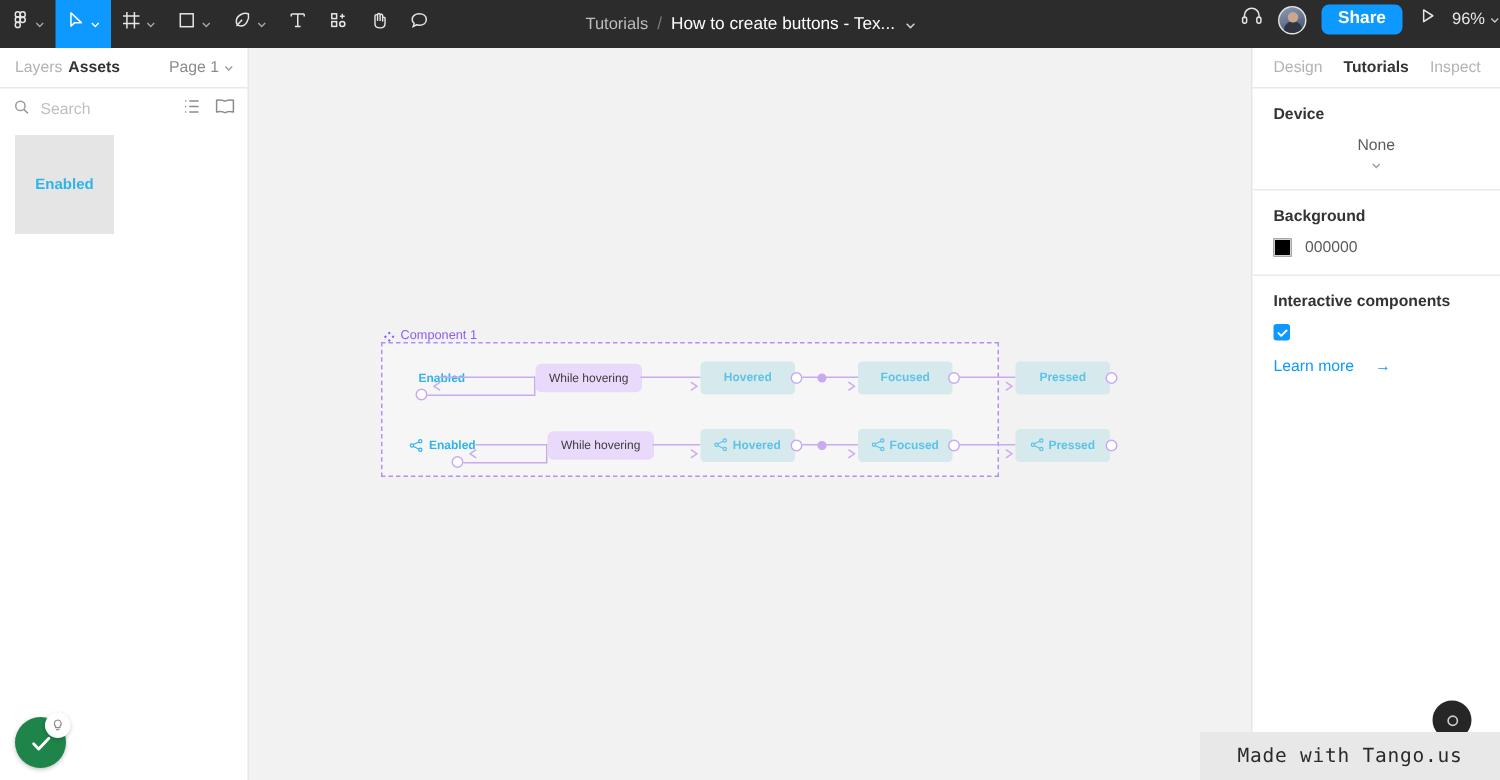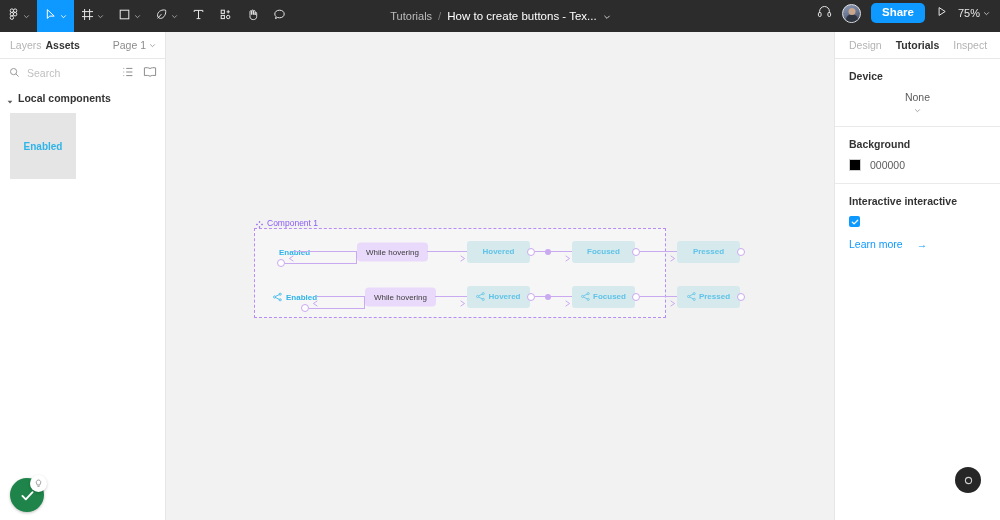--- a/index.html
+++ b/index.html
@@ -32,21 +32,21 @@
     position: absolute; left: 0; right: 0; top: 0; height: 32px;
     display: flex; align-items: center; justify-content: center;
     gap: 6px; pointer-events: none;
   }
   .crumb-muted { color: #bdbdbd; font-size: 11px; pointer-events: auto; cursor: pointer; }
   .crumb-sep { color: #7a7a7a; font-size: 11.5px; }
   .crumb-title { color: #ffffff; font-size: 11.5px; pointer-events: auto; cursor: pointer; }
 
   .tb-right {
     position: absolute; right: 0; top: 0; height: 26px;
-    display: flex; align-items: center; gap: 10px; padding-right: 10px;
+    display: flex; align-items: center; gap: 10px; 
   }
   .avatar {
     width: 19px; height: 19px; border-radius: 50%;
     background: linear-gradient(160deg,#8d9ab5 0%,#6d7a96 45%,#3c4558 100%);
     border: 1.5px solid #e3e3e3; overflow: hidden; position: relative; cursor: pointer;
   }
   .avatar::after {
     content: ""; position: absolute; left: 50%; top: 55%;
     width: 12px; height: 12px; border-radius: 50% 50% 40% 40%;
     background: #2e3440; transform: translate(-50%,0);
@@ -375,21 +375,21 @@
         </svg>
       </span>
       <span class="avatar"></span>
       <span class="share-btn">Share</span>
       <span>
         <svg width="13" height="13" viewBox="0 0 13 13">
             <path d="M4.1 2.6 L10.2 6.5 L4.1 10.4 Z" fill="none" stroke="#e6e6e6" stroke-width="1" stroke-linejoin="round"></path>
           </svg>
       </span>
       <span class="zoom-wrap">
-        <span class="zoom-lbl">75%</span>
+        <span class="zoom-lbl">96%</span>
         <span class="chev">
           <svg width="7" height="7" viewBox="0 0 7 7">
               <path d="M1.2 2.4L3.5 4.7L5.8 2.4" stroke="#c8c8c8" stroke-width="0.9" fill="none"></path>
             </svg>
         </span>
       </span>
     </div>
   </div>
 
   <div class="sidebar">
@@ -431,28 +431,20 @@
           <svg width="14" height="12" viewBox="0 0 14 12">
             <g fill="none" stroke="#8c8c8c" stroke-width="1">
               <path d="M7 2.6 C5.8 1.6 3.4 1.5 1.4 1.9 V9.6 C3.4 9.2 5.8 9.3 7 10.3"></path>
               <path d="M7 2.6 C8.2 1.6 10.6 1.5 12.6 1.9 V9.6 C10.6 9.2 8.2 9.3 7 10.3"></path>
             </g>
           </svg>
         </span>
       </span>
     </div>
 
-    <div class="sec-head">
-      <span class="caret">
-        <svg width="6" height="6" viewBox="0 0 6 6">
-            <path d="M0.6 1.8 L5.4 1.8 L3 4.6 Z" fill="#5c5c5c"></path>
-          </svg>
-      </span>
-      <span>Local components</span>
-    </div>
 
     <div class="comp-grid">
       <div class="comp-card">
         <span class="comp-card-lbl">Enabled</span>
       </div>
     </div>
   </div>
 
   <div class="canvas">
 
@@ -653,21 +645,21 @@
 
     <div class="rp-sec">
       <div class="rp-title">Background</div>
       <div class="swatch-row">
         <span class="swatch"></span>
         <span class="swatch-val">000000</span>
       </div>
     </div>
 
     <div class="rp-sec" style="border-bottom:none;">
-      <div class="rp-title">Interactive interactive</div>
+      <div class="rp-title">Interactive components</div>
       <div class="check-row">
         <span class="checkbox">
           <svg width="8" height="8" viewBox="0 0 8 8">
               <path d="M1.3 4.1 L3.1 5.9 L6.7 2.3" fill="none" stroke="#ffffff" stroke-width="1.3" stroke-linecap="round" stroke-linejoin="round"></path>
             </svg>
         </span>
       </div>
       <span class="learn-link">
         <span>Learn more</span>
         <span>→</span>
@@ -688,14 +680,17 @@
       </g>
     </svg>
   </div>
 
   <div class="dark-fab">
     <svg width="13" height="13" viewBox="0 0 13 13">
         <circle cx="6.5" cy="6.5" r="3.1" fill="none" stroke="#cccccc" stroke-width="1.1"></circle>
       </svg>
   </div>
 
+  <div class="tango-bar">
+    <span class="tango-bar-txt">Made with Tango.us</span>
+  </div>
 
 </div>
 
 </body></html>

